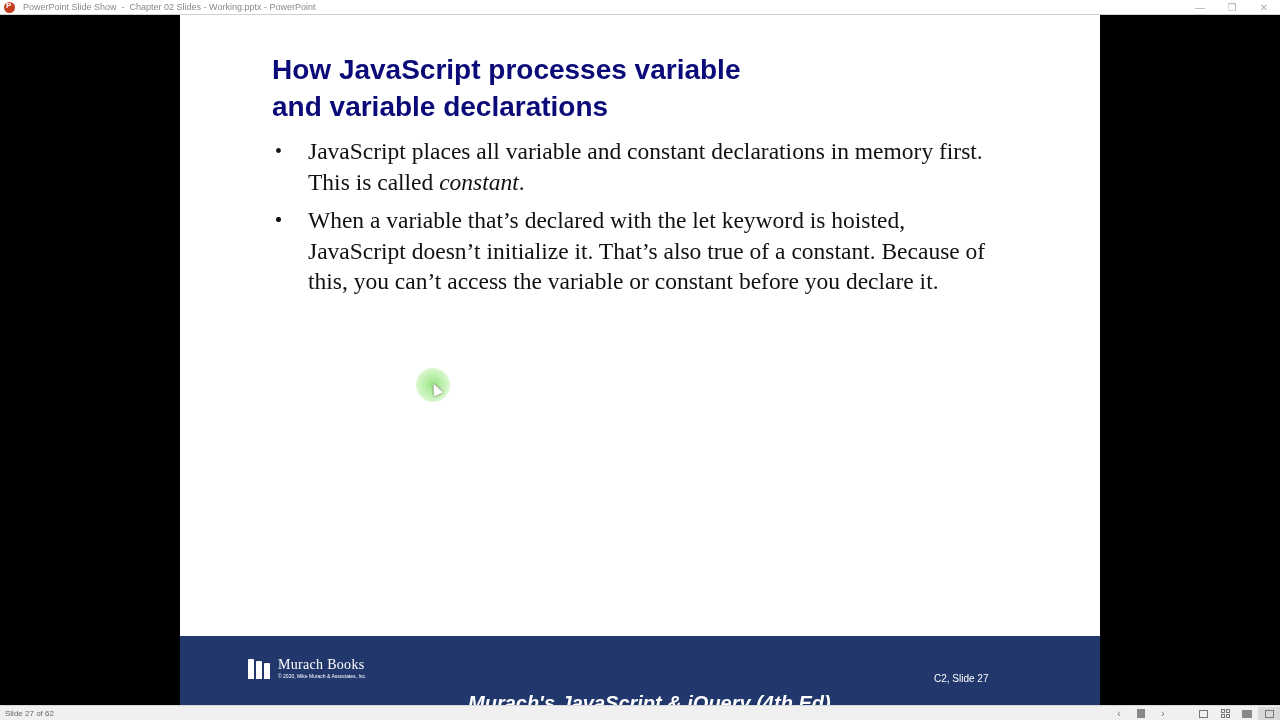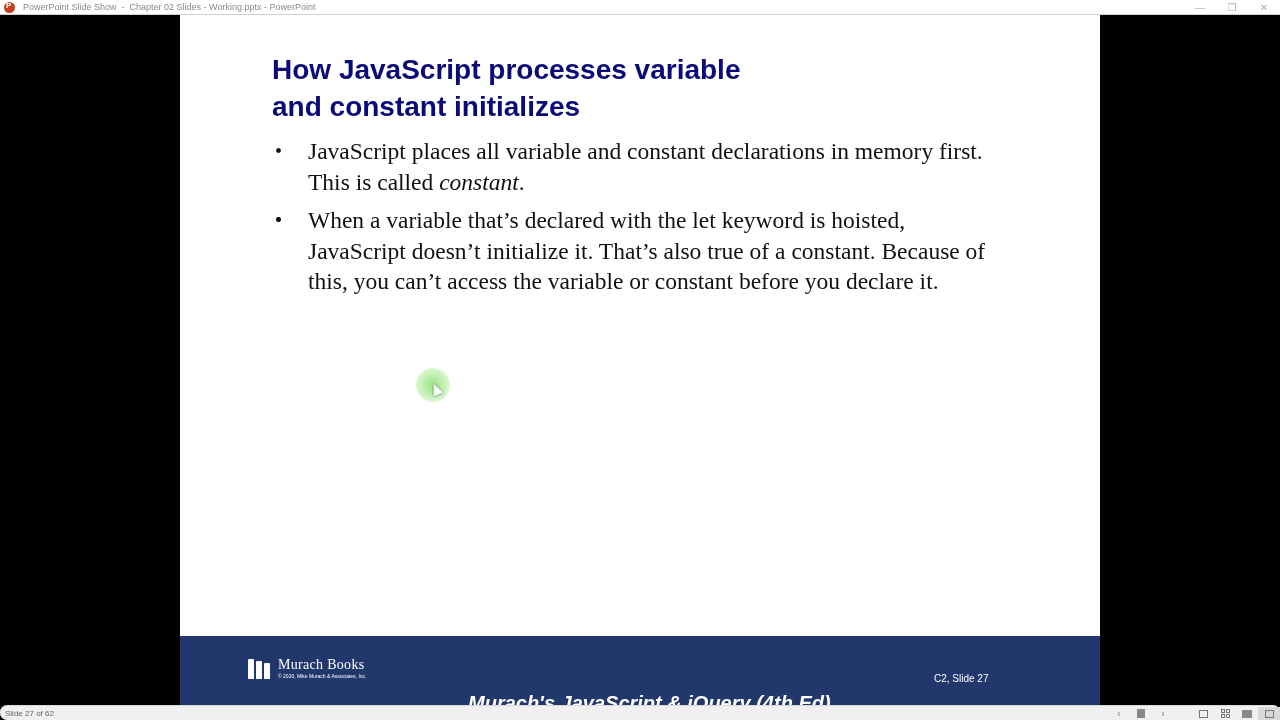--- a/index.html
+++ b/index.html
@@ -76,21 +76,21 @@
     margin-top: 32px;
   }
   .footer-slide {
     position: absolute; left: 754px; top: 37px; color: #fff; font-size: 10px;
   }
 
   
   .statusbar {
     position: absolute; left: 0; top: 705px; width: 1280px; height: 15px;
     background: #f0f0f0; border-top: 1px solid #d8d8d8;
-    font-size: 8px; color: #666; display: flex; align-items: center; border-radius: 7px;
+    font-size: 8px; color: #666; display: flex; align-items: center;
   }
   .status-left { margin-left: 5px; }
   .status-icons { position: absolute; right: 0; top: 0; height: 15px; display: flex; align-items: center; }
   .sicon { width: 22px; height: 14px; display: flex; align-items: center; justify-content: center; color: #777; font-size: 10px; }
   .sicon.gap { margin-left: 18px; }
   .sicon.active { background: #d8d8d8; }
   .box-ico { width: 9px; height: 8px; border: 1px solid #777; }
   .grid-ico { width: 9px; height: 9px; display: grid; grid-template-columns: 1fr 1fr; gap: 1px; }
   .grid-ico i { border: 1px solid #777; }
   .book-ico { width: 10px; height: 8px; background: #888; }
@@ -105,21 +105,21 @@
   <div class="win-controls">
     <div class="win-btn">—</div>
     <div class="win-btn">❐</div>
     <div class="win-btn">✕</div>
   </div>
 </div>
 
 <div class="slide">
   <div class="slide-title">
     <div>How JavaScript processes variable</div>
-    <div>and constant initializes</div>
+    <div>and variable declarations</div>
   </div>
 
   <ul class="bullets">
     <li class="bullet">
       <span class="bullet-dot">•</span>
       <span>JavaScript places all variable and constant declarations in memory first. This is called </span><span class="em">constant</span><span>.</span>
     </li>
     <li class="bullet">
       <span class="bullet-dot">•</span>
     </li>

